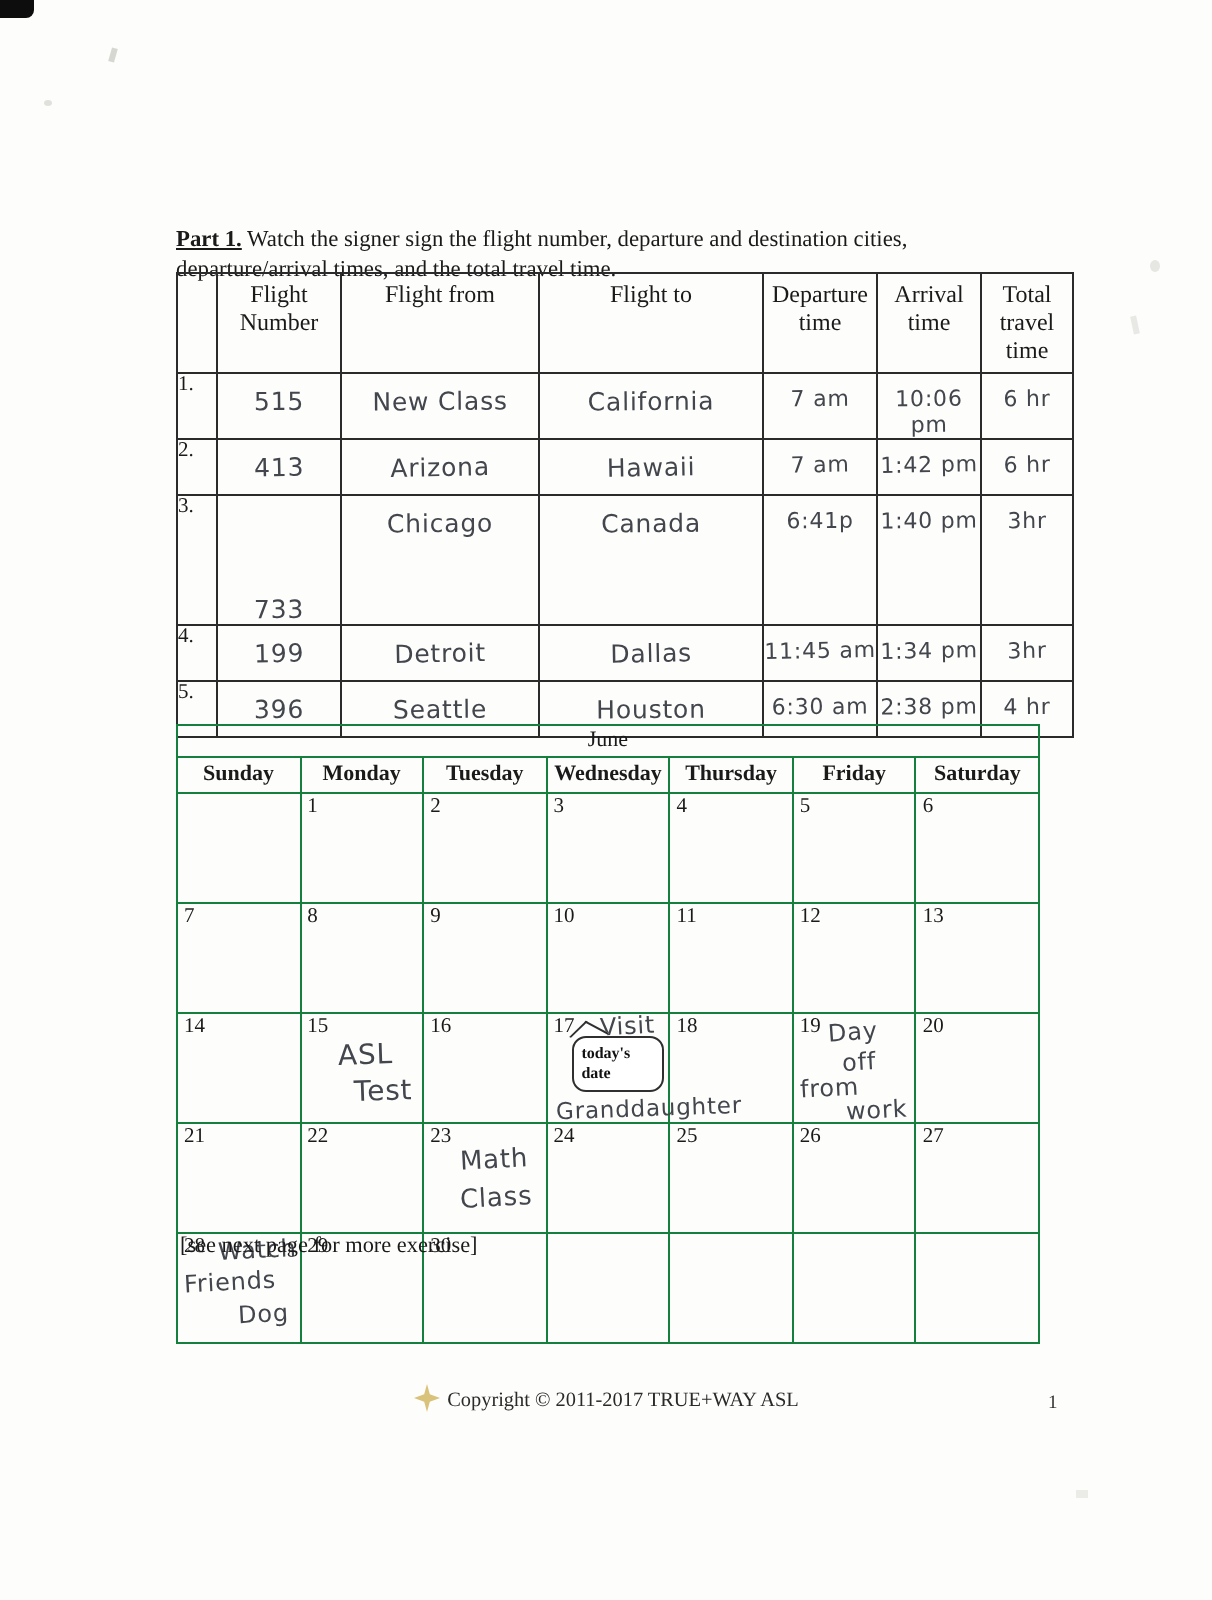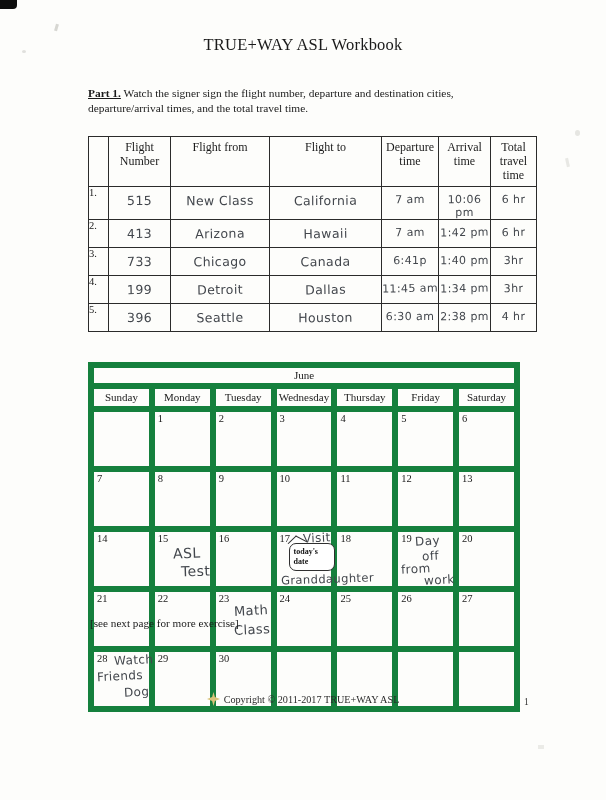--- a/index.html
+++ b/index.html
@@ -58,21 +58,21 @@
     position: absolute;
     font-size: 11.4px;
     line-height: 1.33;
     width: 438px;
     left: 88px;
   }
   .part-head .lbl {
     font-weight: bold;
     text-decoration: underline;
   }
-  #part1-head { top: 86px; }
+  #part1-head { top: 113px; }
   #part2-head { top: 320px; }
 
   
   .flight-table {
     position: absolute;
     left: 88px;
     top: 136px;
     width: 432px;
     border-collapse: collapse;
     table-layout: fixed;
@@ -124,33 +124,33 @@
   
   .calendar {
     position: absolute;
     left: 88px;
     top: 362px;
     width: 432px;
     border-collapse: collapse;
     table-layout: fixed;
   }
   .calendar td, .calendar th {
-    border: 6px solid #15803d;
+    border: 1px solid #15803d;
     padding: 0;
     vertical-align: top;
   }
   .cal-title {
     text-align: center;
     font-size: 11px;
     height: 15px;
     line-height: 15px;
     font-weight: normal;
   }
   .cal-dow {
-    font-weight: normal;
+    font-weight: bold;
     font-size: 11px;
     text-align: center;
     height: 17px;
     line-height: 17px;
   }
   .cal-day {
     height: 54px;
     position: relative;
   }
   .daynum {
@@ -243,21 +243,20 @@
 <div class="page">
 
   <div class="scan-corner"></div>
   <div class="scan-speck speck-a"></div>
   <div class="scan-speck speck-b"></div>
   <div class="scan-speck speck-c"></div>
   <div class="scan-speck speck-d"></div>
   <div class="scan-speck speck-e"></div>
 
   <div class="title-block">
-    <div class="title-line">TRUE+WAY ASL Workbook</div>
   </div>
 
   <div class="part-head" id="part1-head">
     <span class="lbl">Part 1.</span><span> Watch the signer sign the flight number, departure and destination cities, departure/arrival times, and the total travel time.</span>
   </div>
 
   <table class="flight-table">
     <colgroup>
       <col class="col-idx">
         <col class="col-num">
@@ -317,21 +316,21 @@
           <td>
             <span class="hw hw-cell hw-sm" style="transform: rotate(-1.1deg);">1:42 pm</span>
           </td>
           <td>
             <span class="hw hw-cell hw-sm" style="transform: rotate(-1.1deg);">6 hr</span>
           </td>
         </tr>
         <tr>
           <td class="idx-cell">3.</td>
           <td>
-            <span class="hw hw-cell " style="transform: rotate(-0.5deg);">733</span>
+            <span class="hw hw-cell " style="transform: rotate(-0.5deg); margin-top: 43px;">733</span>
           </td>
           <td>
             <span class="hw hw-cell " style="transform: rotate(-0.5deg);">Chicago</span>
           </td>
           <td>
             <span class="hw hw-cell " style="transform: rotate(-0.5deg);">Canada</span>
           </td>
           <td>
             <span class="hw hw-cell hw-sm" style="transform: rotate(-0.5deg);">6:41p</span>
           </td>

